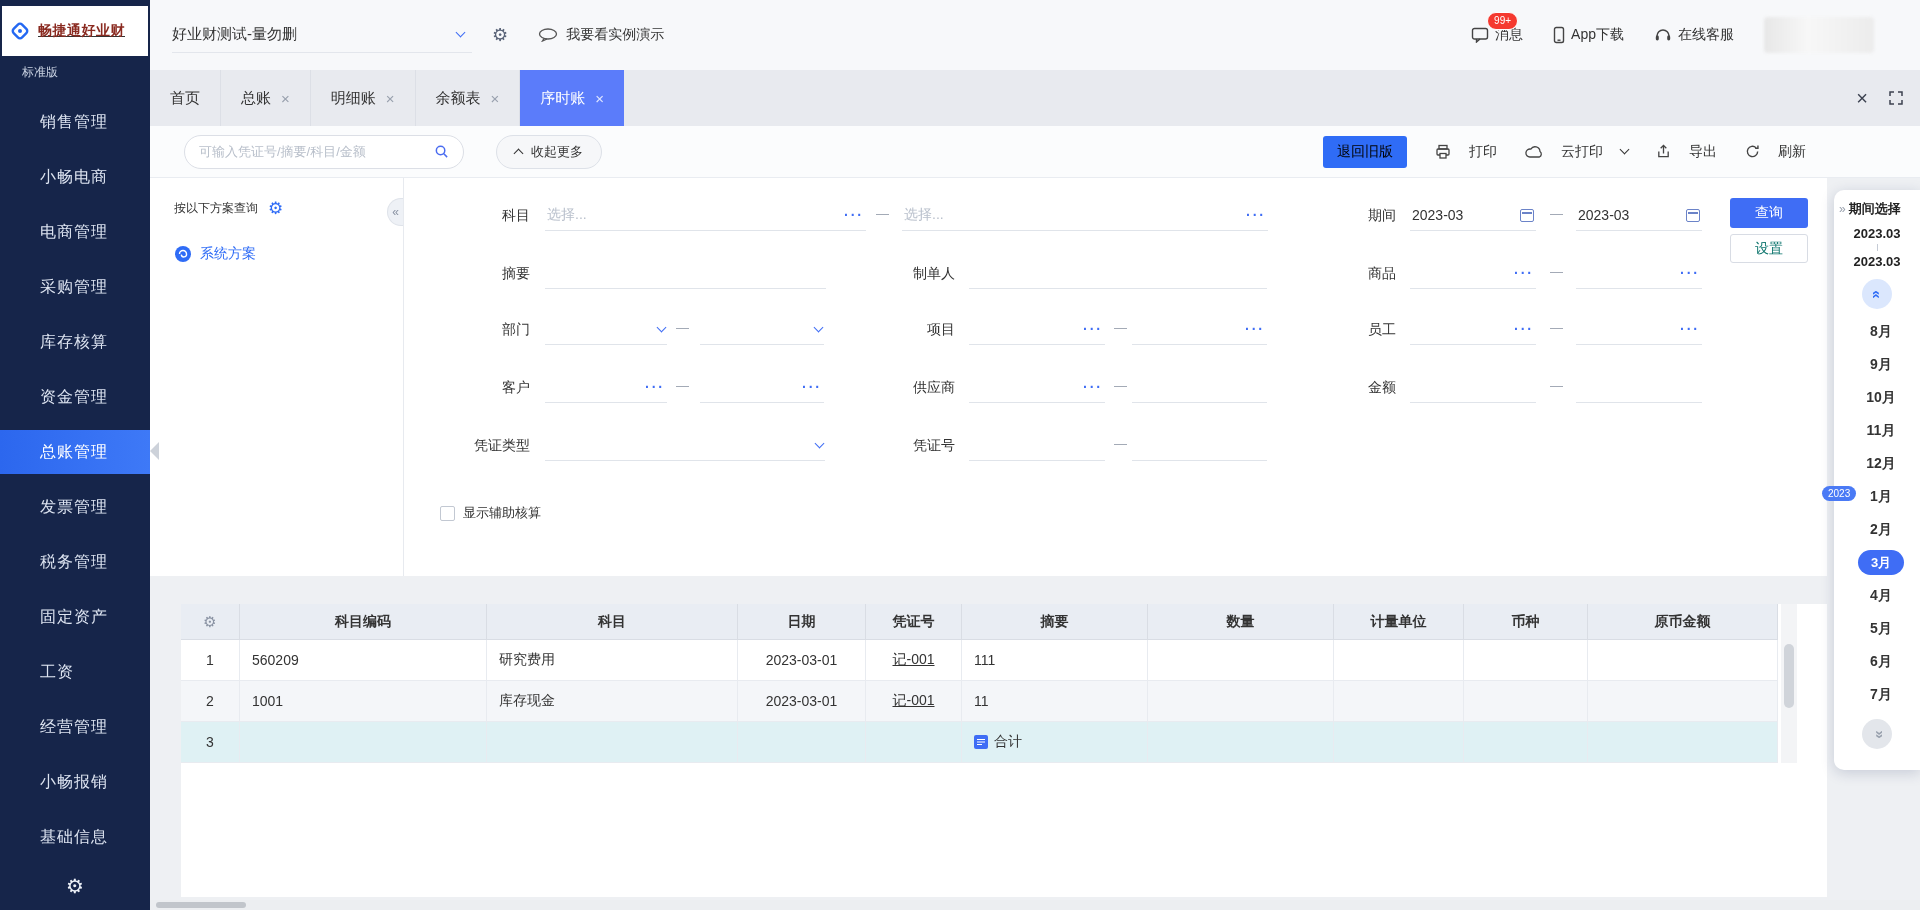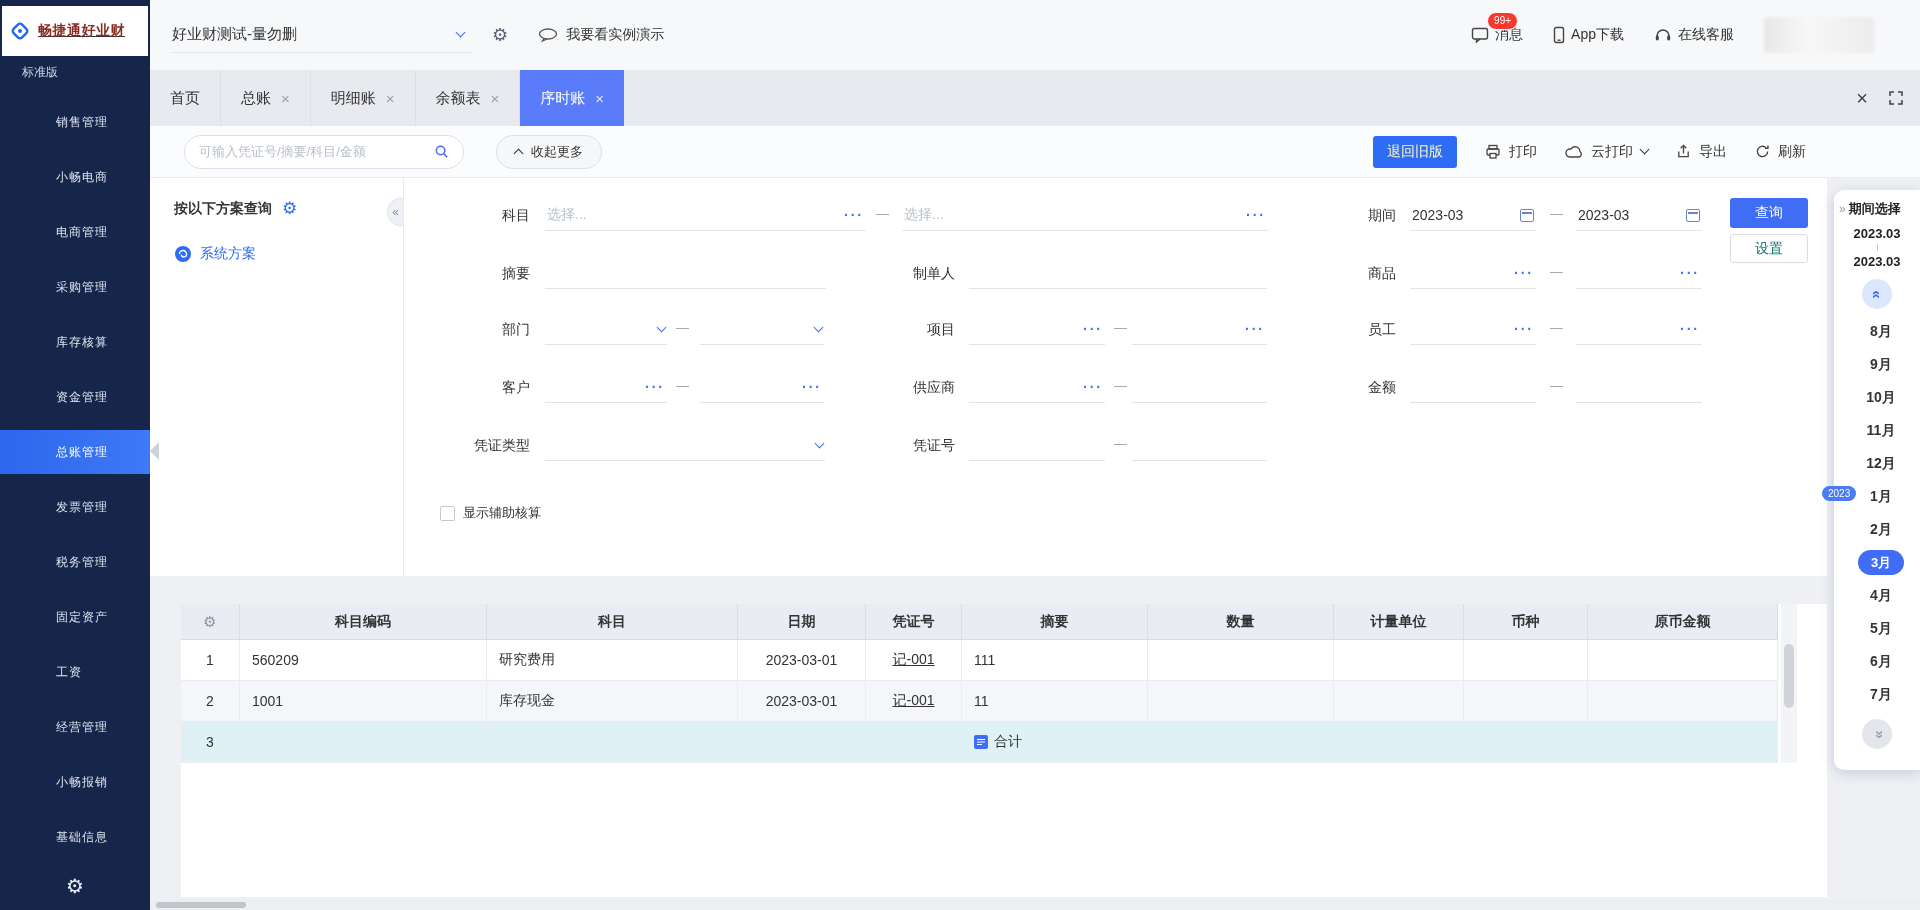--- a/index.html
+++ b/index.html
@@ -5,21 +5,21 @@
 *{margin:0;padding:0;box-sizing:border-box;}
 body{font-family:"Liberation Sans","DejaVu Sans",sans-serif;}
 .app{position:relative;width:1920px;height:910px;background:#eef0f3;overflow:hidden;font-size:14px;color:#333;}
 
 
 .sidebar{position:absolute;left:0;top:0;width:150px;height:910px;background:#16254a;z-index:5;}
 .logo-box{position:absolute;left:2px;top:6px;width:146px;height:50px;background:#fff;display:flex;align-items:center;gap:6px;padding:0 6px;text-decoration:underline;}
 .brand{font-size:14px;font-weight:bold;color:#8a2a20;letter-spacing:.5px;}
 .edition{position:absolute;left:22px;top:64px;font-size:12px;color:#c9d2e2;}
 .smenu{position:absolute;left:0;top:100px;width:100%;}
-.sitem{height:44px;margin-bottom:11px;display:flex;align-items:center;padding-left:56px;font-size:12px;color:#dde4f1;cursor:pointer;letter-spacing:1px;}
+.sitem{height:44px;margin-bottom:11px;display:flex;align-items:center;padding-left:40px;font-size:16px;color:#dde4f1;cursor:pointer;letter-spacing:1px;}
 .sitem.active{background:linear-gradient(90deg,#2c67ee,#3e79f7);color:#fff;}
 .side-gear{position:absolute;left:0;right:0;bottom:12px;text-align:center;font-size:20px;color:#edf1f8;cursor:pointer;}
 .side-collapse{position:absolute;left:150px;top:442px;width:0;height:0;border-top:9px solid transparent;border-bottom:9px solid transparent;border-right:9px solid #cdd2da;z-index:6;cursor:pointer;}
 
 
 .topbar{position:absolute;left:150px;top:0;right:0;height:70px;background:#f7f8fa;display:flex;align-items:center;z-index:3;}
 .company{margin-left:22px;width:300px;height:36px;display:flex;align-items:center;border-bottom:1px solid #e3e6ec;font-size:15px;cursor:pointer;}
 .company .cv{margin-left:auto;margin-right:8px;color:#3f6df5;}
 .tb-gear{margin-left:20px;font-size:18px;color:#5a6478;cursor:pointer;}
 .demo{margin-left:30px;display:flex;align-items:center;gap:8px;font-size:14px;cursor:pointer;}
@@ -38,33 +38,33 @@
 .tabbar-fs{position:absolute;right:16px;top:0;height:56px;display:flex;align-items:center;color:#3c4250;cursor:pointer;}
 
 
 .subbar{position:absolute;left:150px;top:126px;right:0;height:52px;background:#fbfcfd;border-bottom:1px solid #e9ecf1;display:flex;align-items:center;z-index:2;}
 .search{margin-left:34px;width:280px;height:34px;border:1px solid #dcdfe6;border-radius:17px;background:#fff;display:flex;align-items:center;padding:0 14px;}
 .search input{border:none;outline:none;flex:1;min-width:0;font-size:13px;color:#333;background:transparent;font-family:inherit;}
 .search input::placeholder{color:#b8bfca;}
 .search svg{flex:0 0 auto;color:#4a6cf0;}
 .morepill{margin-left:32px;height:34px;border:1px solid #dde1e8;border-radius:17px;background:#f6f7f9;display:flex;align-items:center;gap:9px;padding:0 18px;font-size:13px;cursor:pointer;}
 .sub-right{margin-left:auto;display:flex;align-items:center;gap:28px;padding-right:114px;}
-.btn-blue{height:32px;padding:0 14px;background:#2f6cf6;color:#fef9c3;border:none;border-radius:3px;font-size:14px;font-family:inherit;cursor:pointer;}
-.tool{display:flex;align-items:center;gap:8px;font-size:14px;cursor:pointer;}
+.btn-blue{height:32px;padding:0 14px;background:#2f6cf6;color:#000000;border:none;border-radius:3px;font-size:14px;font-family:inherit;cursor:pointer;}
+.tool{display:flex;align-items:center;gap:18px;font-size:14px;cursor:pointer;}
 .tool svg{color:#444;}
 
 
 .cv{display:inline-block;width:7px;height:7px;border-right:1.6px solid currentColor;border-bottom:1.6px solid currentColor;}
 .cv.down{transform:rotate(45deg);margin-top:-4px;}
 .cv.up{transform:rotate(-135deg);margin-top:4px;}
 
 
 .scheme{position:absolute;left:150px;top:178px;width:254px;height:398px;background:#fff;border-right:1px solid #e7eaef;z-index:1;}
 .scheme-head{display:flex;align-items:center;gap:10px;padding:20px 0 0 24px;}
-.scheme-title{font-size:14px;font-weight:bold;}
+.scheme-title{font-size:12px;font-weight:normal;}
 .scheme-gear{color:#2f6cf6;font-size:17px;cursor:pointer;}
 .scheme-handle{position:absolute;right:0;top:20px;width:16px;height:28px;background:#eef1f6;border:1px solid #dfe3ea;border-right:none;border-radius:14px 0 0 14px;display:flex;align-items:center;justify-content:center;color:#8a93a3;font-size:12px;cursor:pointer;}
 .scheme-item{margin:26px 0 0 24px;display:flex;align-items:center;gap:8px;font-size:14px;color:#2f6cf6;cursor:pointer;}
 
 
 .filters{position:absolute;left:404px;top:178px;width:1423px;height:398px;background:#fff;z-index:1;}
 .frow{position:absolute;left:0;width:100%;height:32px;}
 .fl{position:absolute;top:0;line-height:31px;font-size:14px;text-align:right;}
 .fi{position:absolute;top:0;height:31px;border-bottom:1px solid #e0e4ea;display:flex;align-items:center;padding:0 2px;font-size:14px;cursor:text;}
 .ph{color:#b9c0cc;}

